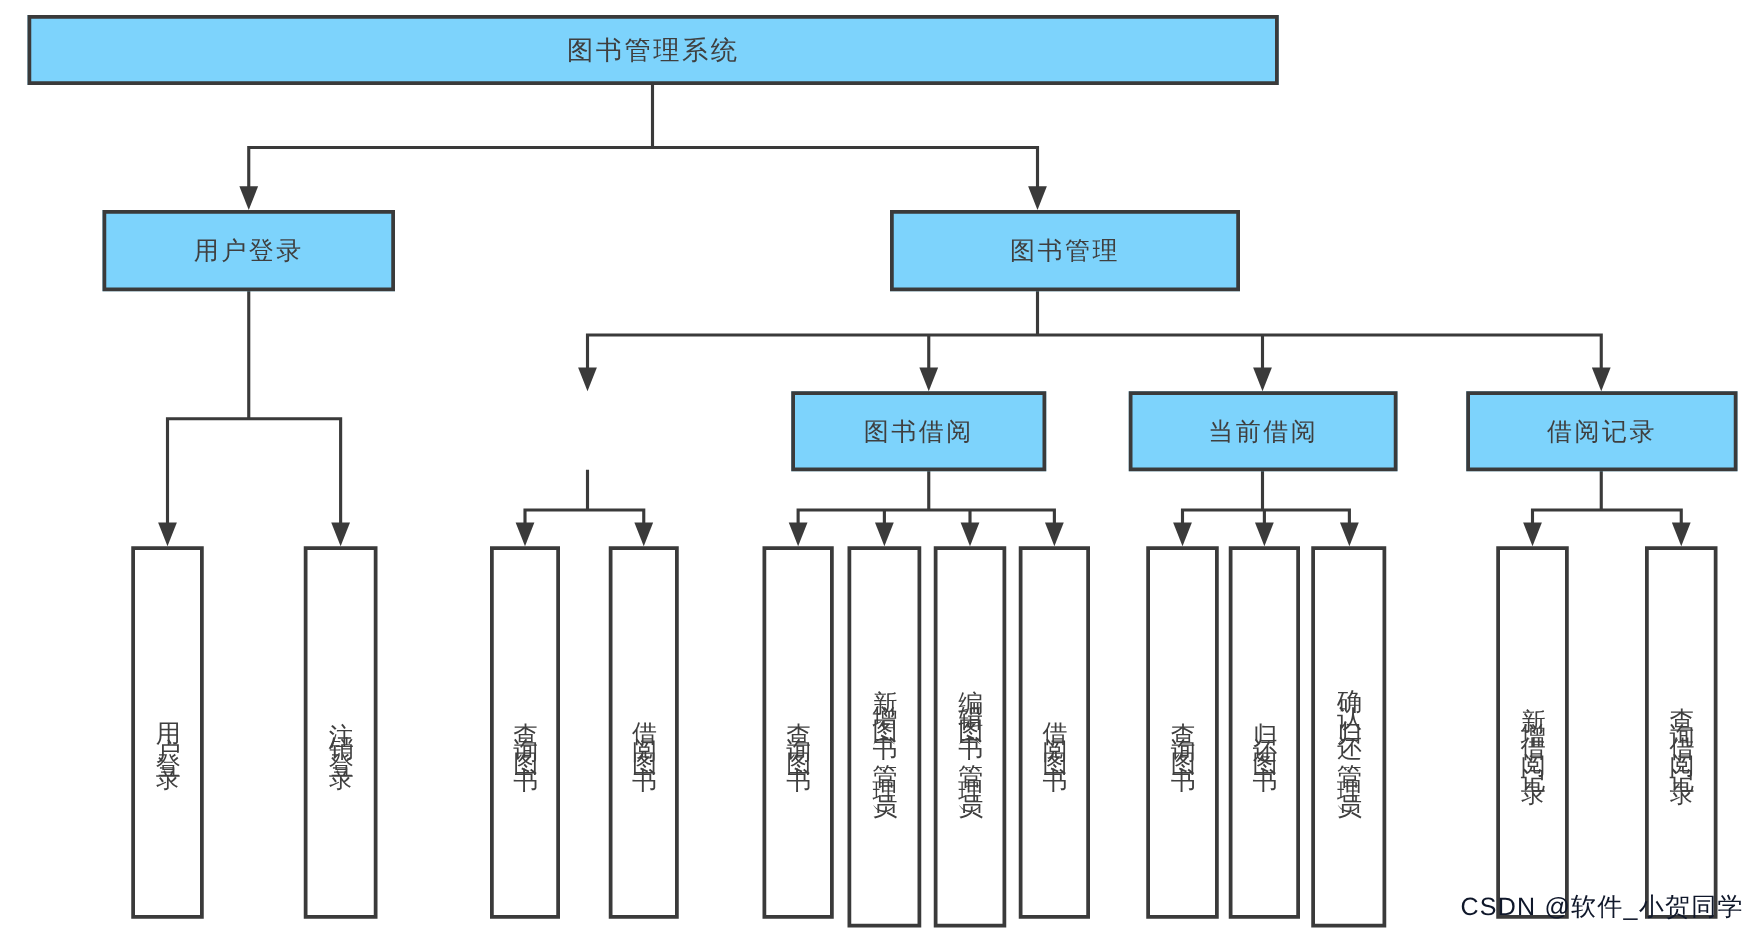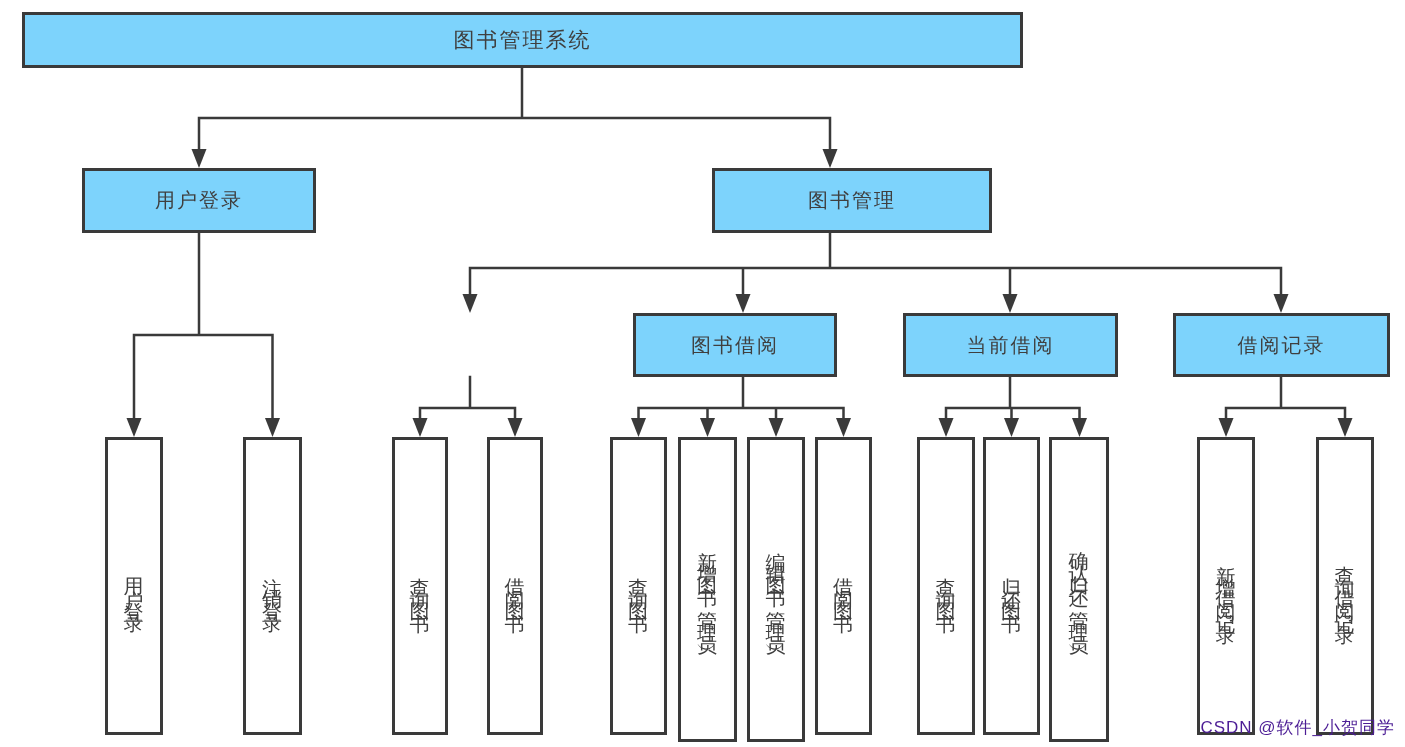--- a/index.html
+++ b/index.html
@@ -76,23 +76,23 @@
   #leaf-current-query         { left: 917px;  width: 58px; }
   #leaf-current-return        { left: 983px;  width: 57px; }
   #leaf-current-confirm-admin { left: 1049px; width: 60px; }
   #leaf-records-add           { left: 1197px; width: 58px; }
   #leaf-records-query         { left: 1316px; width: 58px; }
 
   #watermark {
     position: absolute;
     right: 10px;
     bottom: 8px;
-    font-size: 17px;
+    font-size: 20px;
     letter-spacing: 1px;
-    color: #4c1d95;
+    color: #0f172a;
     z-index: 3;
     white-space: nowrap;
   }
 </style>
 </head>
 <body>
 
 <div id="stage">
 
   <svg class="connectors" width="1405" height="747" viewBox="0 0 1405 747" xmlns="http://www.w3.org/2000/svg">

